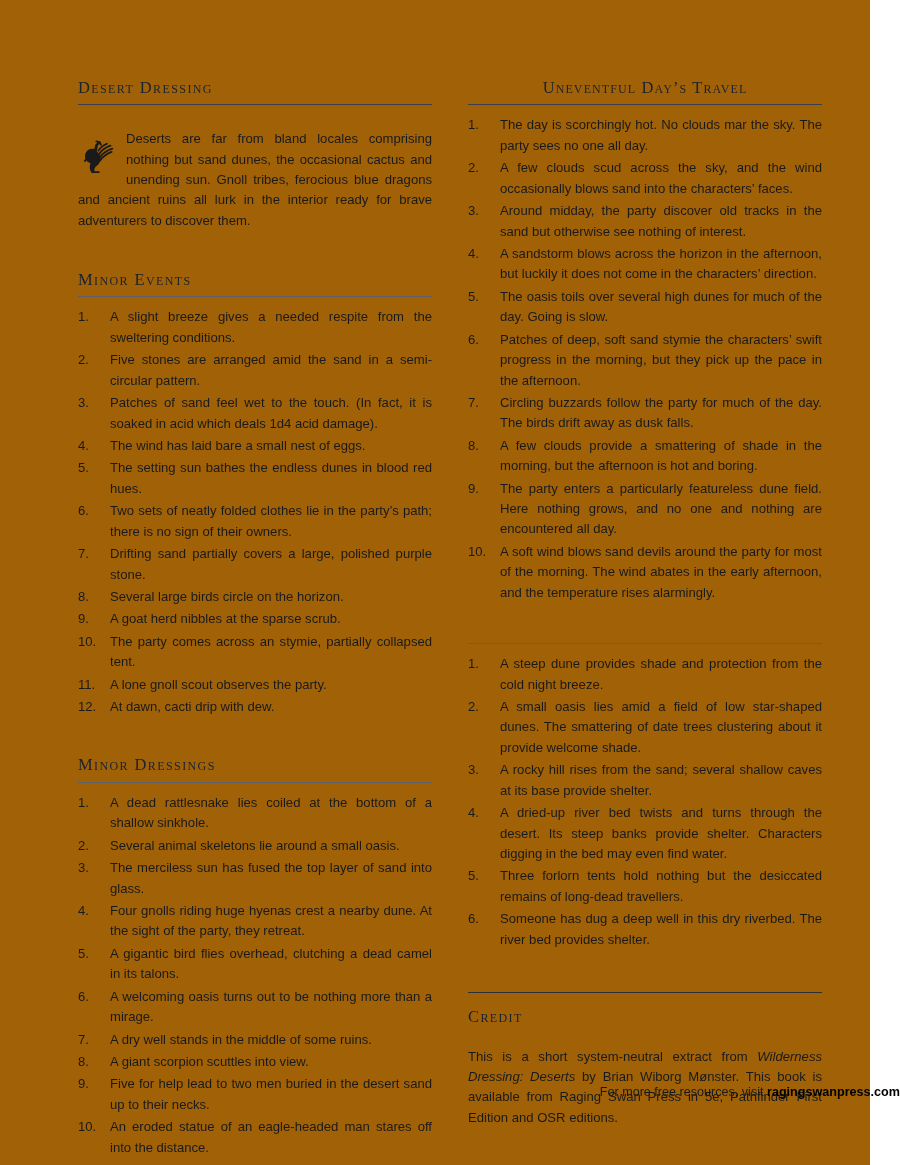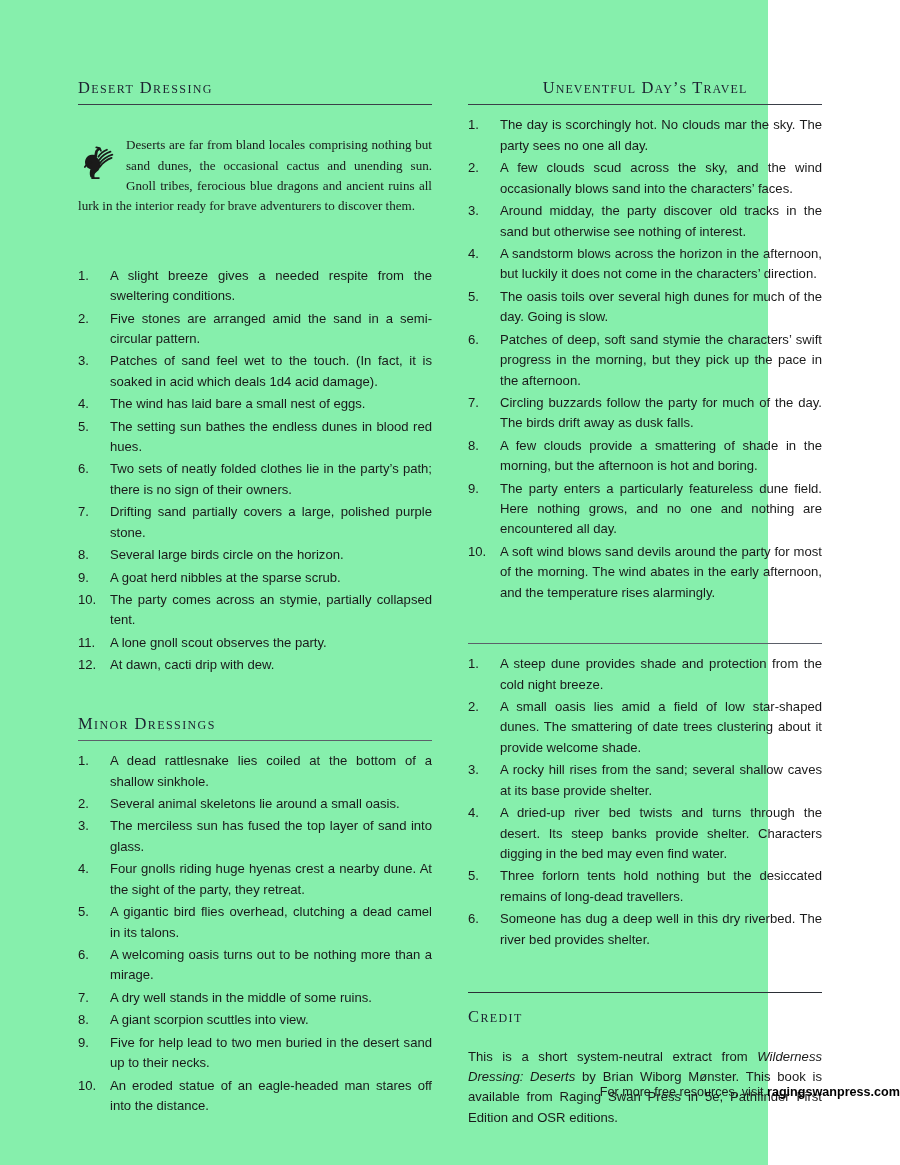--- a/index.html
+++ b/index.html
@@ -13,23 +13,23 @@
     height: 1165px;
     position: relative;
     font-family: "Liberation Sans", sans-serif;
     color: #1a1a1a;
     overflow: hidden;
   }
 
   .page {
     position: absolute;
     left: 0; top: 0;
-    width: 768px;
+    width: 870px;
     height: 1165px;
-    background: #86efac;
+    background: #a16207;
   }
 
   .columns {
     position: absolute;
     left: 78px;
     top: 78px;
     width: 744px;
     display: flex;
     gap: 36px;
   }
@@ -64,27 +64,26 @@
     border-top: 1.3px solid #5b6069;
   }
   .rule.top {
     border-top: 1.9px solid #2b2f36;
   }
 
   .head-block { margin-bottom: 0; }
 
   
   .intro {
-    margin-top: 30px;
+    margin-top: 24px;
     font-size: 13.1px;
     line-height: 1.55;
     text-align: justify;
     color: #1a1a1a;
     position: relative;
-    font-family: Liberation Serif, serif;
   }
   .swan-logo {
     float: left;
     width: 38px;
     height: 44px;
     margin: 2px 10px 0 0;
     shape-outside: margin-box;
   }
   .swan-logo svg { display: block; width: 38px; height: 44px; }
 
@@ -173,20 +172,24 @@
 
               <path d="M13.5 26.0c-2.4 0.8-4.5 2.4-5.9 4.5-0.28 0.42-0.85 0.53-1.27 0.25-0.42-0.28-0.53-0.85-0.25-1.27 1.65-2.45 4.1-4.3 6.9-5.2 0.48-0.16 1.0 0.11 1.15 0.59 0.15 0.48-0.12 1.0-0.63 1.13z"></path>
             </g>
           </svg>
         </span>
         <span>Deserts are far from bland locales comprising nothing but sand dunes, the occasional cactus and unending sun. Gnoll tribes, ferocious blue dragons and ancient ruins all lurk in the interior ready for brave adventurers to discover them.</span>
       </p>
 
       <div style="height:26px"></div>
 
+      <div class="head-block">
+        <h2 class="section-heading">Minor Events</h2>
+        <hr class="rule thin">
+      </div>
 
       <ol class="dress-list">
         <li>A slight breeze gives a needed respite from the sweltering conditions.</li>
         <li>Five stones are arranged amid the sand in a semi-circular pattern.</li>
         <li>Patches of sand feel wet to the touch. (In fact, it is soaked in acid which deals 1d4 acid damage).</li>
         <li>The wind has laid bare a small nest of eggs.</li>
         <li>The setting sun bathes the endless dunes in blood red hues.</li>
         <li>Two sets of neatly folded clothes lie in the party’s path; there is no sign of their owners.</li>
         <li>Drifting sand partially covers a large, polished purple stone.</li>
         <li>Several large birds circle on the horizon.</li>

